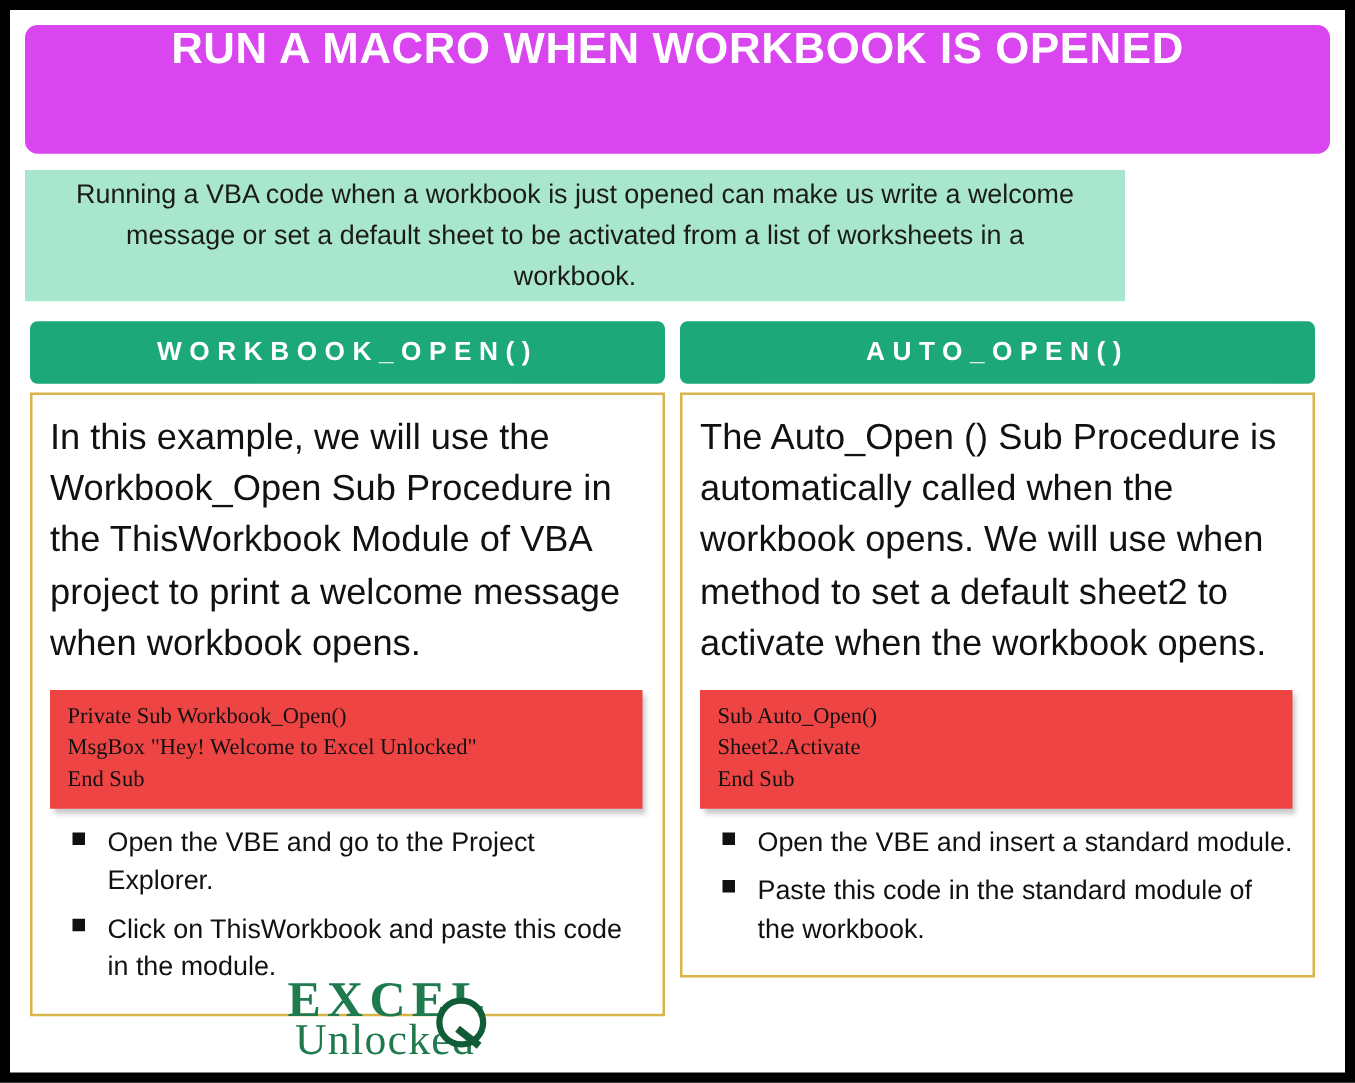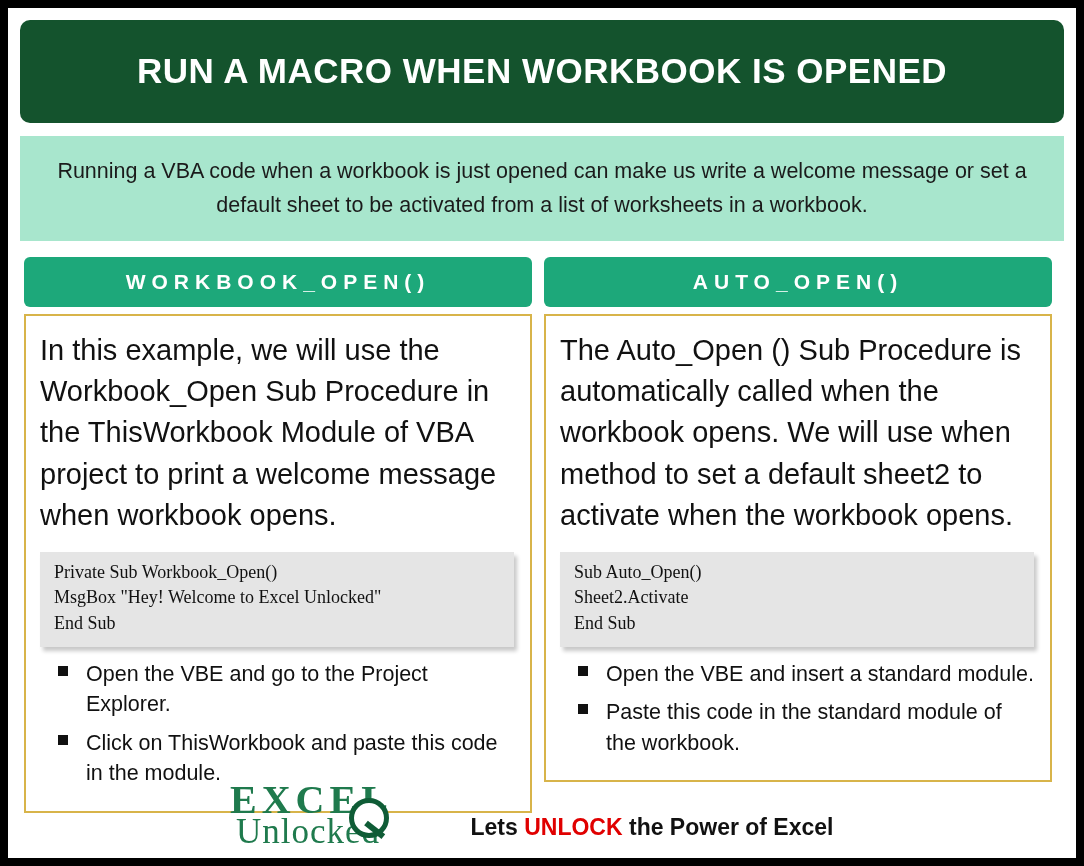--- a/index.html
+++ b/index.html
@@ -24,41 +24,40 @@
     overflow: hidden;
   }
 
   
   .title-banner {
     position: absolute;
     left: 12px;
     top: 12px;
     width: 1044px;
     height: 103px;
-    background: #14532d;
+    background: #d946ef;
     border-radius: 10px;
     display: flex;
-    align-items: center;
     justify-content: center;
   }
   .title-text {
     color: #ffffff;
     font-size: 35px;
     font-weight: bold;
     letter-spacing: 0.5px;
     text-align: center;
     line-height: 1.1;
   }
 
   
   .intro-band {
     position: absolute;
     left: 12px;
     top: 128px;
-    width: 1044px;
+    width: 880px;
     height: 105px;
     background: #a8e6cd;
     display: flex;
     align-items: center;
     justify-content: center;
     padding: 6px 30px;
   }
   .intro-text {
     color: #1b1b1b;
     font-size: 21.5px;
@@ -100,21 +99,21 @@
 
   .para {
     font-size: 29px;
     line-height: 1.42;
     color: #111111;
     margin: 0 0 16px 0;
   }
 
   
   .code-block {
-    background: #e5e5e5;
+    background: #ef4444;
     padding: 8px 14px 10px 14px;
     margin-bottom: 12px;
     box-shadow: 3px 4px 4px rgba(0,0,0,0.22);
     font-family: "Liberation Serif", serif;
     font-size: 18px;
     line-height: 1.42;
     color: #111111;
     white-space: pre;
   }
 
@@ -287,18 +286,15 @@
 
   <div class="footer">
     <div class="logo">
       <div class="logo-excel">EXCEL</div>
       <div class="logo-unlocked">Unlocked</div>
       <div class="logo-lock">
         <div class="ring"></div>
         <div class="bar"></div>
       </div>
     </div>
-    <div class="footer-tag">
-      <span>Lets </span><span class="hl">UNLOCK</span><span> the Power of Excel</span>
-    </div>
   </div>
 
 </div>
 
 </body></html>

